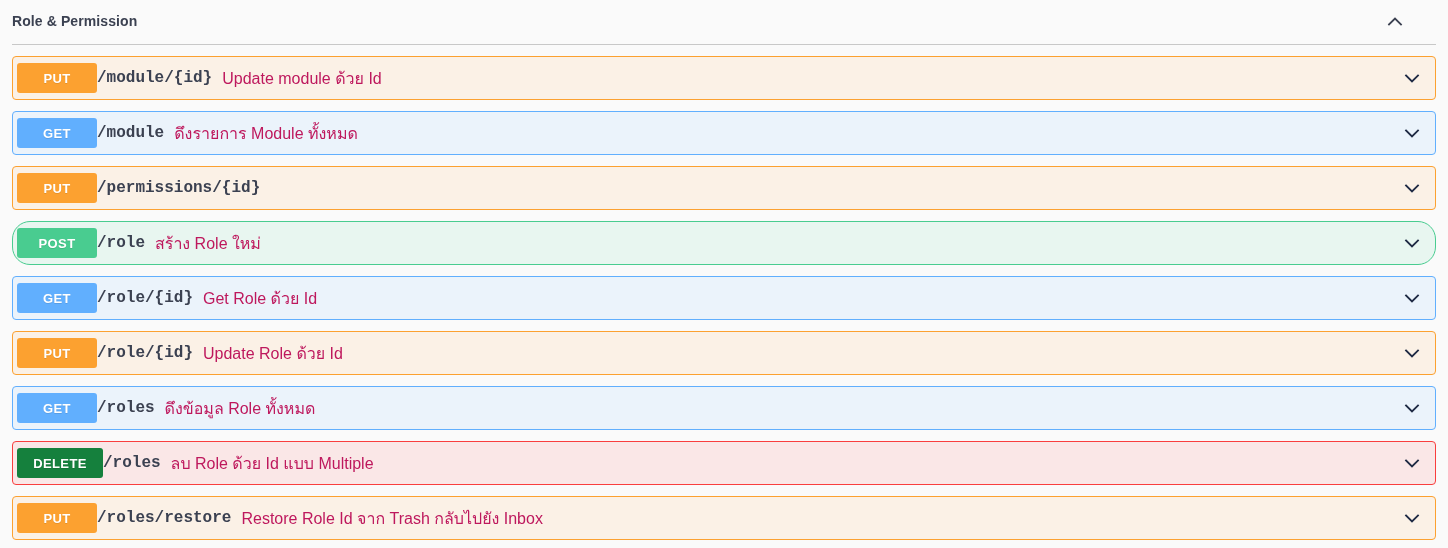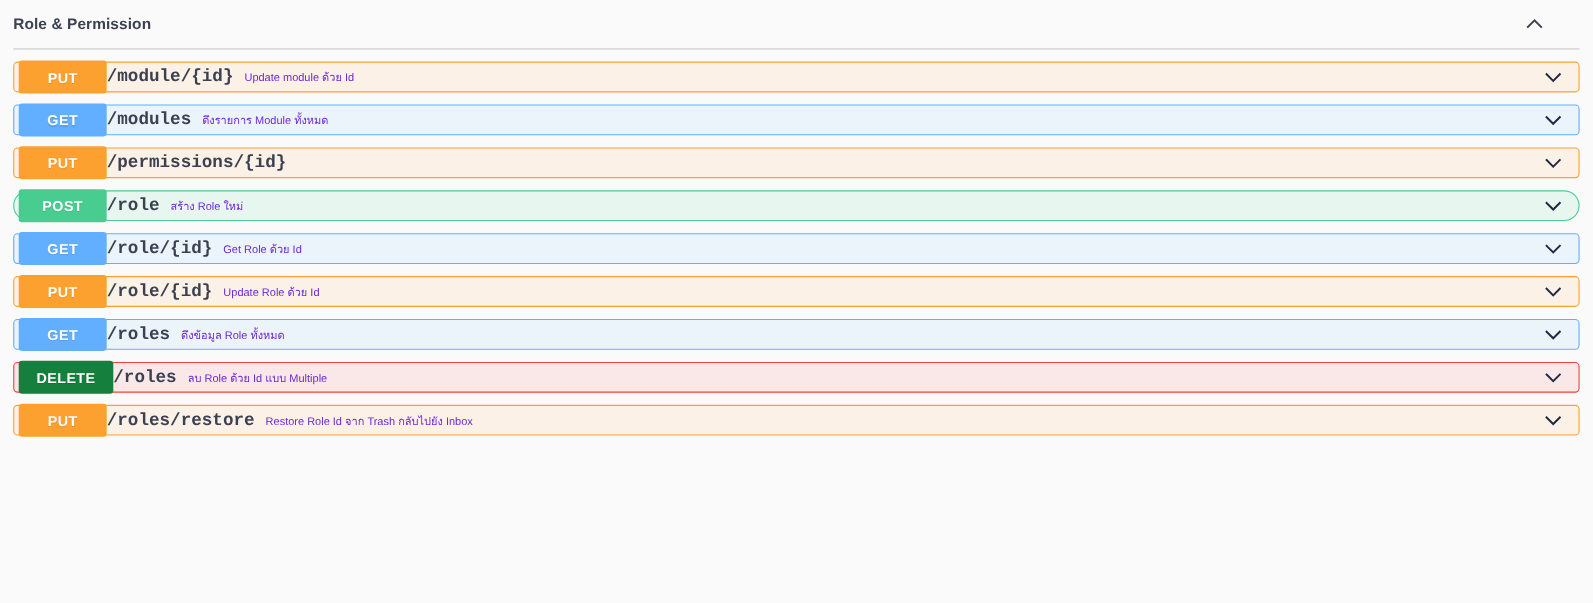--- a/index.html
+++ b/index.html
@@ -50,21 +50,21 @@
     align-items: center;
     justify-content: center;
   }
 
   
   .op-list {
     padding: 11px 12px 0 12px;
   }
   .op-row {
     position: relative;
-    height: 28px;
+    height: 44px;
     margin-bottom: 11px;
     border-radius: 4px;
     border: 1px solid transparent;
     display: flex;
     align-items: center;
     box-sizing: border-box;
     cursor: pointer;
   }
   .op-row:last-child { margin-bottom: 0; }
 
@@ -87,22 +87,22 @@
   .op-badge.wide { width: 86px; }
 
   .op-path {
     font-family: Liberation Mono, monospace;
     font-size: 16px;
     font-weight: bold;
     color: #3b4151;
     white-space: nowrap;
   }
   .op-desc {
-    font-size: 10px;
-    color: #6d28d9;
+    font-size: 16px;
+    color: #be185d;
     margin-left: 10px;
     white-space: nowrap;
     font-family: "Liberation Sans", "DejaVu Sans", sans-serif;
   }
   .op-toggle {
     position: absolute;
     right: 12px;
     top: 50%;
     transform: translateY(-50%);
     width: 22px;
@@ -144,21 +144,21 @@
     <span class="op-path">/module/{id}</span>
     <span class="op-desc">Update module ด้วย Id</span>
     <span class="op-toggle">
       <svg class="chev" width="20" height="20" viewBox="0 0 20 20" aria-hidden="true">
         <polyline points="4,7.5 10,13.5 16,7.5" fill="none" stroke="#1f2a44" stroke-width="1.8" stroke-linecap="square"></polyline>
       </svg>
     </span>
   </div>
       <div class="op-row m-get">
     <span class="op-badge">GET</span>
-    <span class="op-path">/modules</span>
+    <span class="op-path">/module</span>
     <span class="op-desc">ดึงรายการ Module ทั้งหมด</span>
     <span class="op-toggle">
       <svg class="chev" width="20" height="20" viewBox="0 0 20 20" aria-hidden="true">
         <polyline points="4,7.5 10,13.5 16,7.5" fill="none" stroke="#1f2a44" stroke-width="1.8" stroke-linecap="square"></polyline>
       </svg>
     </span>
   </div>
       <div class="op-row m-put">
     <span class="op-badge">PUT</span>
     <span class="op-path">/permissions/{id}</span>

